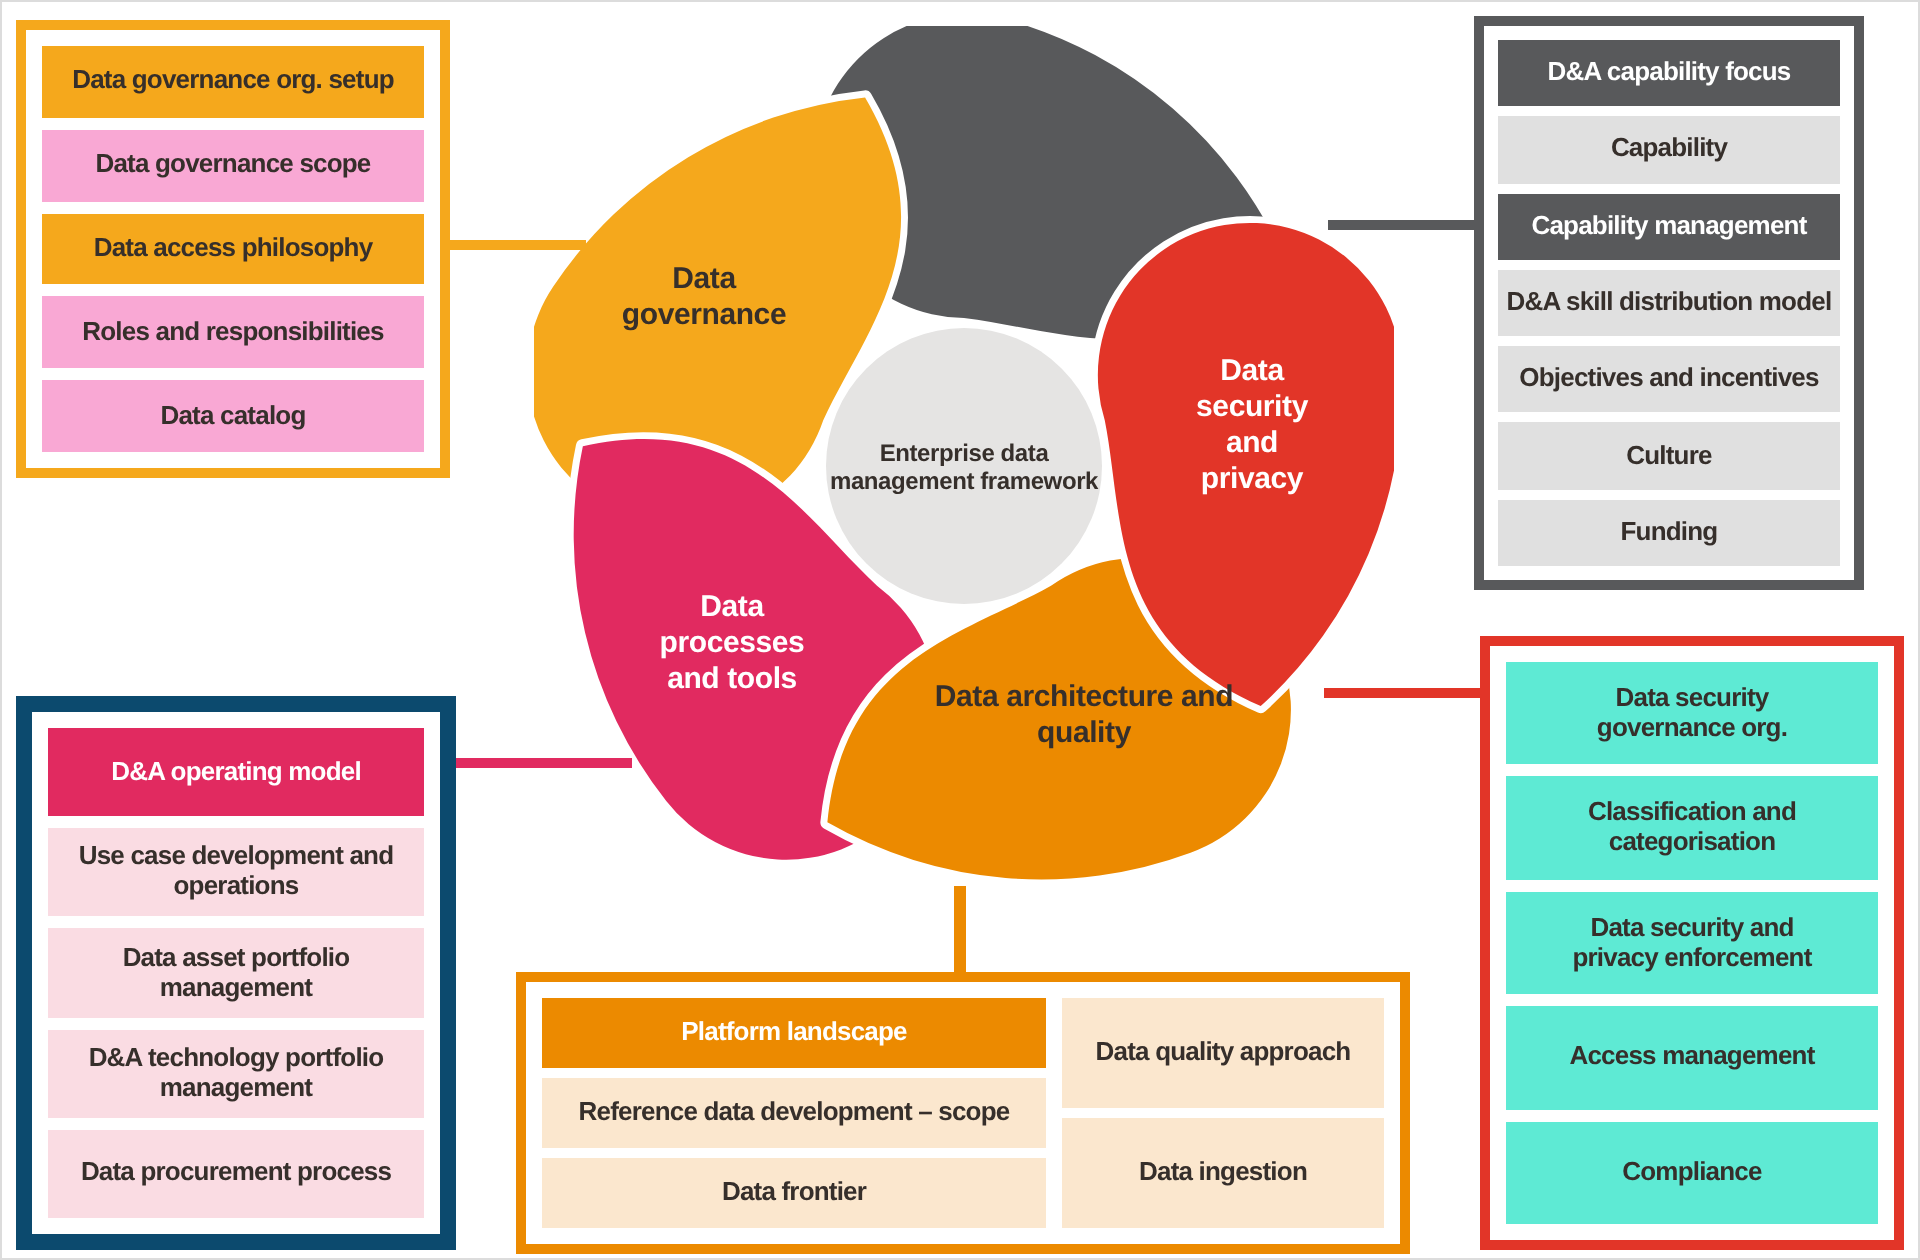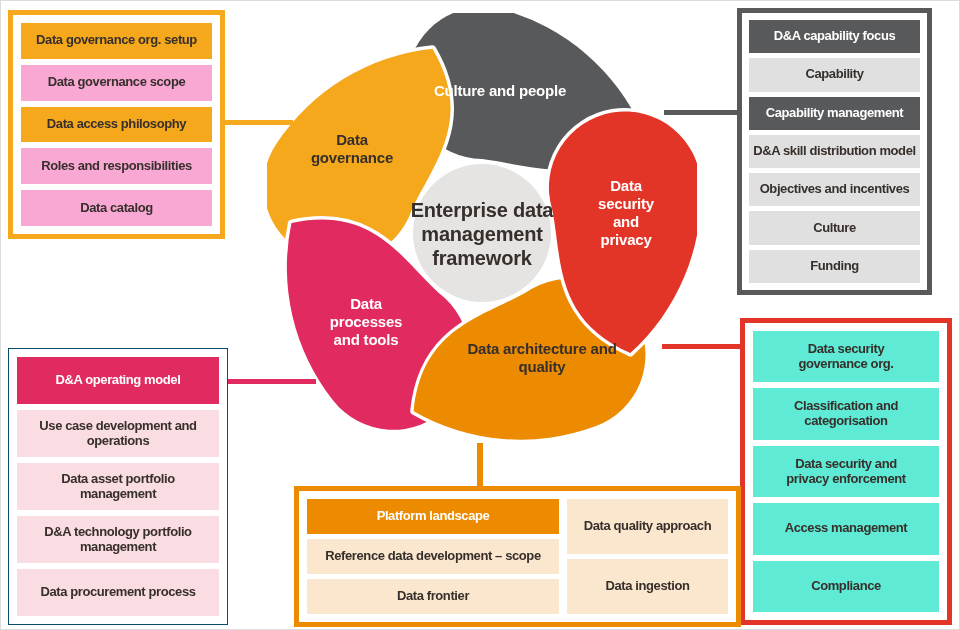--- a/index.html
+++ b/index.html
@@ -10,45 +10,45 @@
   }
   
   .box{position:absolute;background:#fff;display:flex;flex-direction:column;gap:6px;
        padding:8px;box-sizing:border-box;z-index:5;}
   .row{flex:1;display:flex;align-items:center;justify-content:center;text-align:center;
        font-size:13px;letter-spacing:-0.4px;line-height:1.15;padding:2px 4px;}
   .amberb{border:5px solid #F5A81C}.amberb .row{background:#f9a8d4}
   .amberb .hdr{background:#F5A81C;color:#362F2B}
   .grayb{border:5px solid #58595B}.grayb .row{background:#E0E0E0}
   .grayb .hdr{background:#58595B;color:#fff}
-  .pinkb{border:1px solid #0c4a6e}.pinkb .row{background:#FADCE3;padding:2px 12px}
+  .pinkb{border:8px solid #0c4a6e}.pinkb .row{background:#FADCE3;padding:2px 12px}
   .pinkb .hdr{background:#E12A60;color:#fff;padding:2px 4px}
   .redb{border:5px solid #E23528}.redb .row{background:#5eead4;padding:2px 22px}
   .orangeb{border:5px solid #EC8A00}.orangeb .row{background:#FBE7CE}
   .orangeb .hdr{background:#EC8A00;color:#fff}
   #box-tl{left:8px;top:10px;width:217px;height:229px;}
   #box-tr{left:737px;top:8px;width:195px;height:287px;padding:7px;gap:5px;}
   #box-bl{left:8px;top:348px;width:220px;height:277px;}
   #box-br{left:740px;top:318px;width:212px;height:307px;}
-  #box-bc{left:258px;top:486px;width:447px;height:141px;flex-direction:row;gap:8px;margin-left:36px;}
+  #box-bc{left:258px;top:486px;width:447px;height:141px;flex-direction:row;gap:8px;}
   .col{display:flex;flex-direction:column;gap:5px;flex:1;}
   .col-left{flex:0 0 252px;}
   
   .conn{position:absolute;z-index:3;}
   #conn-governance{left:225px;top:120px;width:68px;height:5px;background:#F5A81C;}
   #conn-capability{left:664px;top:110px;width:73px;height:5px;background:#58595B;}
   #conn-operating{left:228px;top:379px;width:88px;height:5px;background:#E12A60;}
   #conn-security{left:662px;top:344px;width:78px;height:5px;background:#E23528;}
   #conn-platform{left:477px;top:443px;width:6px;height:45px;background:#EC8A00;}
   
   .wheel{position:absolute;left:267px;top:13px;z-index:1;}
   .wlabel{position:absolute;transform:translate(-50%,-50%);text-align:center;z-index:4;
           font-size:15px;line-height:1.2;letter-spacing:-0.2px;}
   .wlabel.white{color:#fff;}
-  #lbl-center{font-size:20px;width:155px;left:482px;top:234px;}
+  #lbl-center{font-size:12px;width:155px;left:482px;top:234px;}
   #lbl-culture{left:500px;top:91px;width:200px;}
   #lbl-security{left:626px;top:213px;width:74px;}
   #lbl-architecture{left:542px;top:358px;width:160px;}
   #lbl-processes{left:366px;top:322px;width:96px;}
   #lbl-governance{left:352px;top:149px;width:112px;}
 </style>
 </head>
 <body>
 
 <div class="stage">
@@ -64,21 +64,20 @@
 
       <path d="M 0 -74 A 76 76 0 1 1 22 -223 A 215 215 0 0 1 160 -104 C 105 -42 50 -68 0 -74 Z" transform="translate(215,220) rotate(0)" stroke="#ffffff" stroke-width="7" paint-order="stroke" stroke-linejoin="round" fill="#58595B"></path>
       <path d="M 0 -74 A 76 76 0 1 1 22 -223 A 215 215 0 0 1 160 -104 C 105 -42 50 -68 0 -74 Z" transform="translate(215,220) rotate(288)" stroke="#ffffff" stroke-width="7" paint-order="stroke" stroke-linejoin="round" fill="#F5A81C"></path>
       <path d="M 0 -74 A 76 76 0 1 1 22 -223 A 215 215 0 0 1 160 -104 C 105 -42 50 -68 0 -74 Z" transform="translate(215,220) rotate(216)" stroke="#ffffff" stroke-width="7" paint-order="stroke" stroke-linejoin="round" fill="#E12A60"></path>
       <path d="M 0 -74 A 76 76 0 1 1 22 -223 A 215 215 0 0 1 160 -104 C 105 -42 50 -68 0 -74 Z" transform="translate(215,220) rotate(144)" stroke="#ffffff" stroke-width="7" paint-order="stroke" stroke-linejoin="round" fill="#EC8A00"></path>
       <path d="M 0 -74 A 76 76 0 1 1 22 -223 A 215 215 0 0 1 160 -104 C 105 -42 50 -68 0 -74 Z" transform="translate(215,220) rotate(72)" stroke="#ffffff" stroke-width="7" paint-order="stroke" stroke-linejoin="round" fill="#E23528"></path>
       <circle cx="215" cy="220" r="69" fill="#E5E4E3"></circle>
     </g>
   </svg>
 
-  <div class="wlabel white" id="lbl-culture">Culture and people</div>
   <div class="wlabel white" id="lbl-security">Data security and privacy</div>
   <div class="wlabel" id="lbl-architecture">Data architecture and quality</div>
   <div class="wlabel white" id="lbl-processes">Data processes and tools</div>
   <div class="wlabel" id="lbl-governance">Data governance</div>
   <div class="wlabel" id="lbl-center">Enterprise data management framework</div>
 
   <div class="box amberb" id="box-tl">
     <div class="row hdr">Data governance org. setup</div>
     <div class="row">Data governance scope</div>
     <div class="row hdr">Data access philosophy</div>

